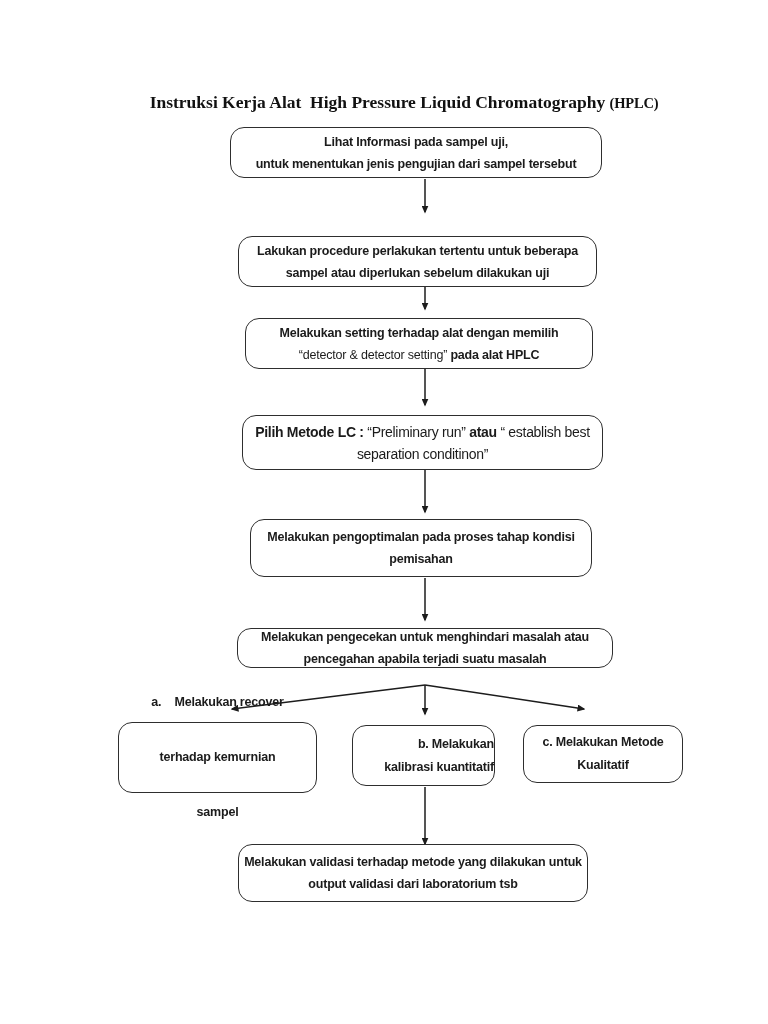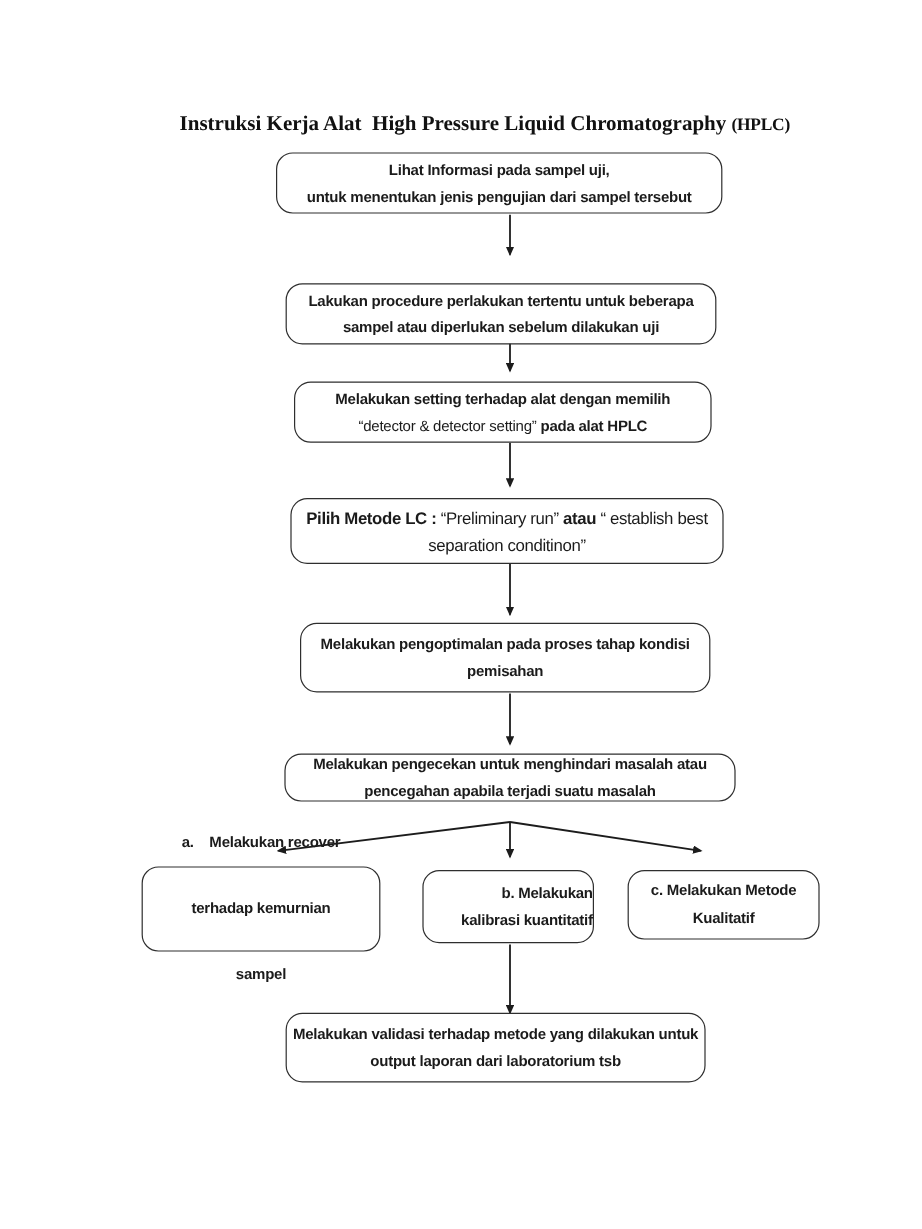--- a/index.html
+++ b/index.html
@@ -107,16 +107,16 @@
     <div class="t">kalibrasi kuantitatif</div>
   </div>
 
   <div class="fbox tall" style="left:523px;top:725px;width:160px;height:58px;">
     <div class="t">c. Melakukan Metode</div>
     <div class="t">Kualitatif</div>
   </div>
 
   <div class="fbox" style="left:238px;top:808px;width:350px;height:58px;margin-top:36px;">
     <div class="t">Melakukan validasi terhadap metode yang dilakukan untuk</div>
-    <div class="t">output laporan dari laboratorium tsb</div>
+    <div class="t">output validasi dari laboratorium tsb</div>
   </div>
 
 </div>
 
 </body></html>

